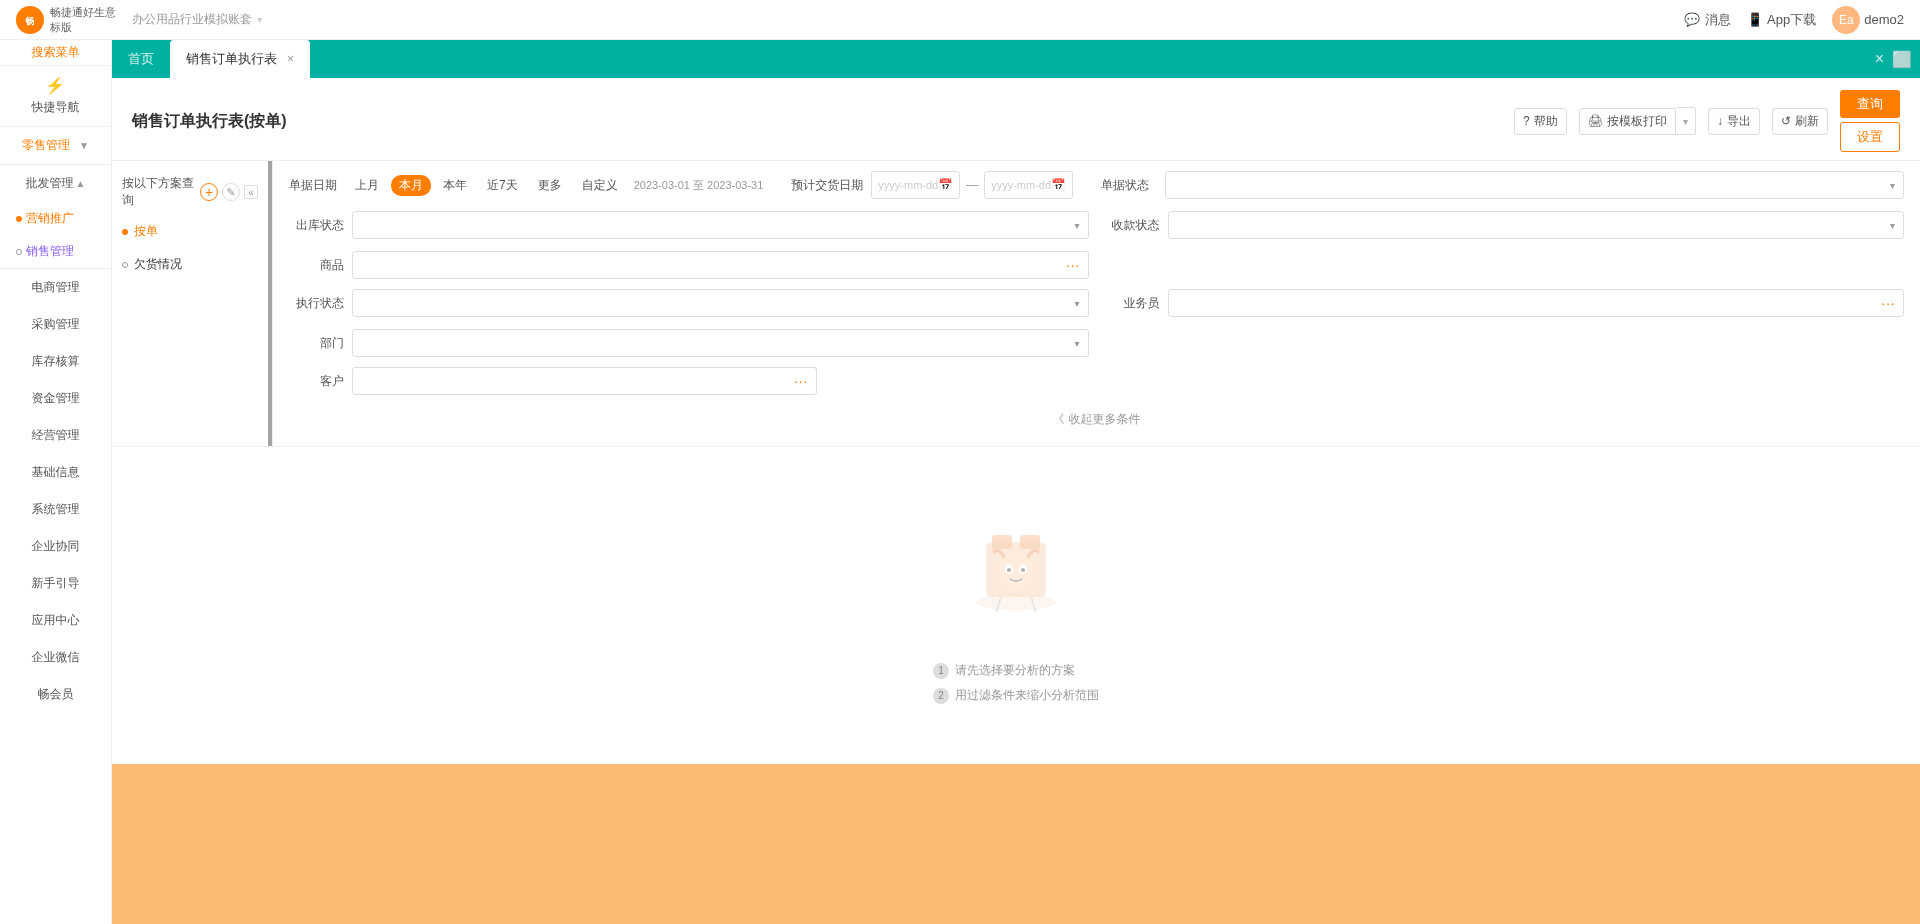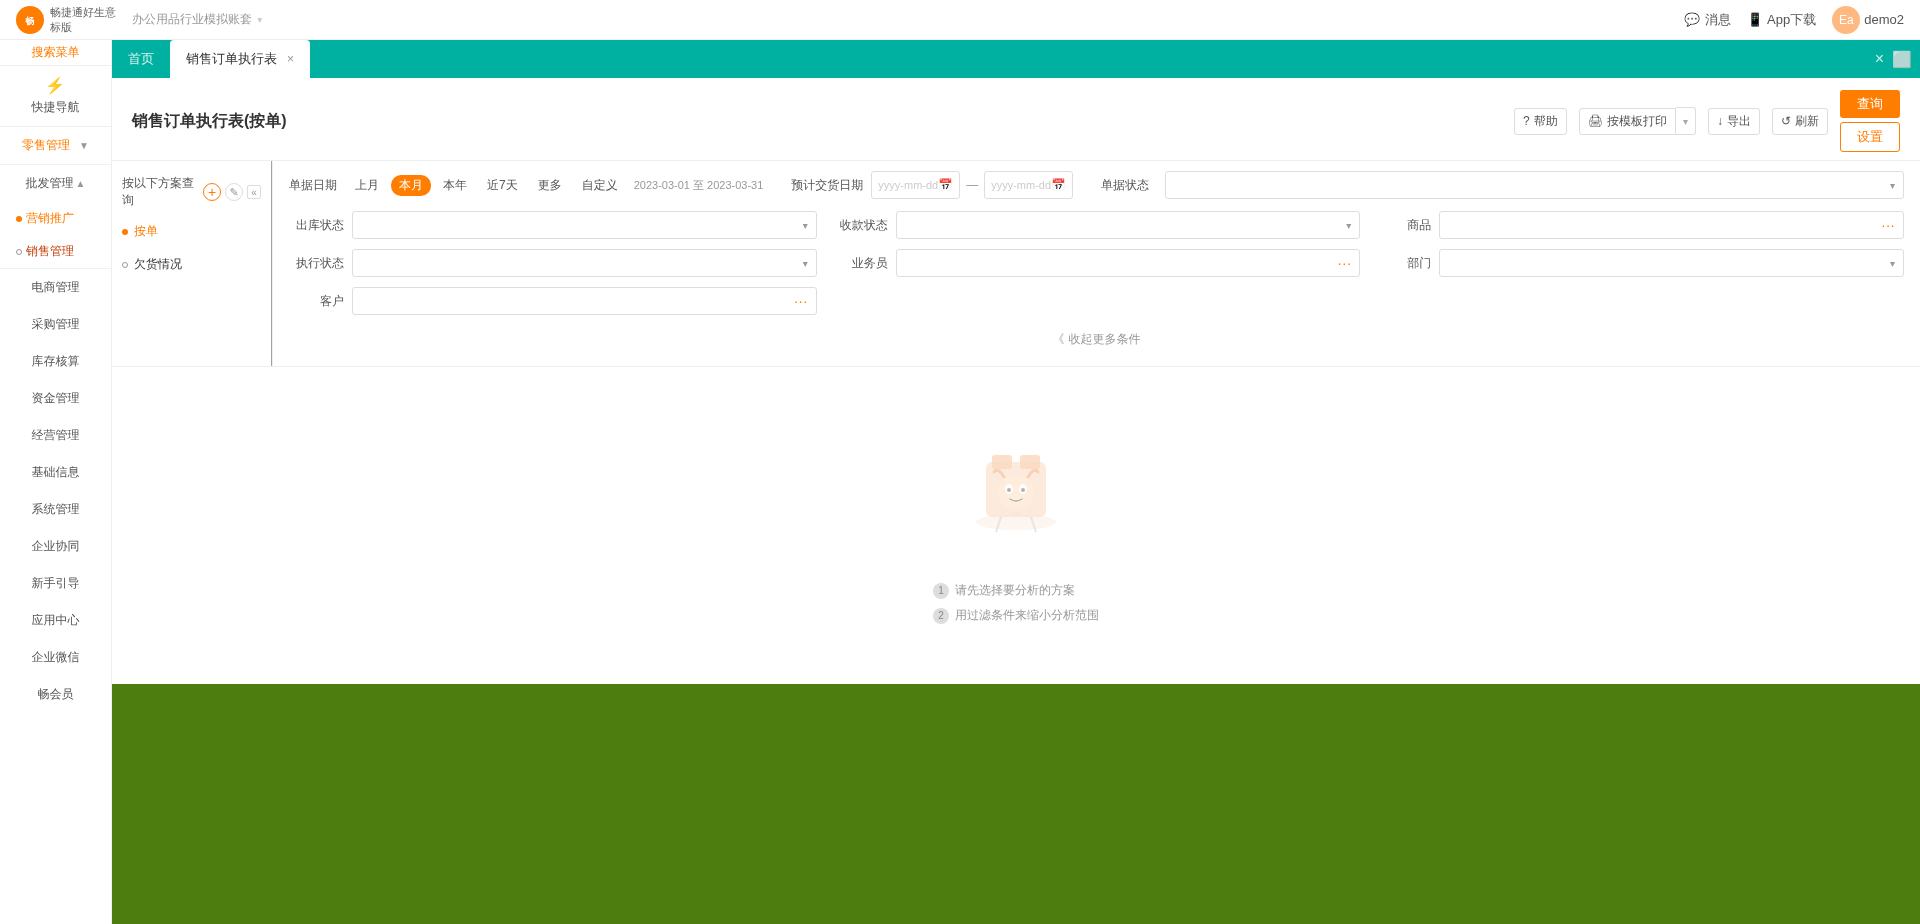--- a/index.html
+++ b/index.html
@@ -120,21 +120,21 @@
       font-size: 12px;
     }
     .sidebar-arrow {
       font-size: 10px;
       color: #999;
     }
     .sidebar-sub-item {
       padding: 8px 8px 8px 16px;
       font-size: 12px;
       cursor: pointer;
-      color: #c2410c;
+      color: #8b5cf6;
       display: flex;
       align-items: center;
       gap: 4px;
     }
     .sidebar-sub-item.active { color: #ff7d00; }
     .sub-dot {
       width: 6px;
       height: 6px;
       border-radius: 50%;
       background: #ff7d00;
@@ -195,21 +195,21 @@
       cursor: pointer;
       font-size: 16px;
     }
 
     
     .content-area {
       flex: 1;
       display: flex;
       flex-direction: column;
       overflow: hidden;
-      background: #4d7c0f;
+      background: #fdba74;
     }
 
     
     .page-content {
       flex: 1;
       overflow-y: auto;
       padding: 0;
     }
 
     .page-header {
@@ -258,21 +258,21 @@
       border-radius: 3px;
       padding: 5px 16px;
       cursor: pointer;
       font-size: 13px;
     }
 
     
     .scheme-panel {
       width: 160px;
       background: #fff;
-      border-right: 1px solid #a3a3a3;
+      border-right: 4px solid #a3a3a3;
       flex-shrink: 0;
       padding: 8px 0;
     }
     .scheme-header {
       display: flex;
       align-items: center;
       justify-content: space-between;
       padding: 6px 10px;
       font-size: 12px;
       color: #555;
@@ -376,21 +376,21 @@
       border-radius: 10px;
       padding: 2px 8px;
     }
     .date-range-text {
       font-size: 11px;
       color: #999;
     }
 
     .filter-grid {
       display: grid;
-      grid-template-columns: 1fr 1fr 1fr;
+      grid-template-columns: 1fr 1fr;
       gap: 12px 16px;
     }
     .filter-field {
       display: flex;
       align-items: center;
       gap: 8px;
     }
     .field-label {
       font-size: 12px;
       color: #555;

